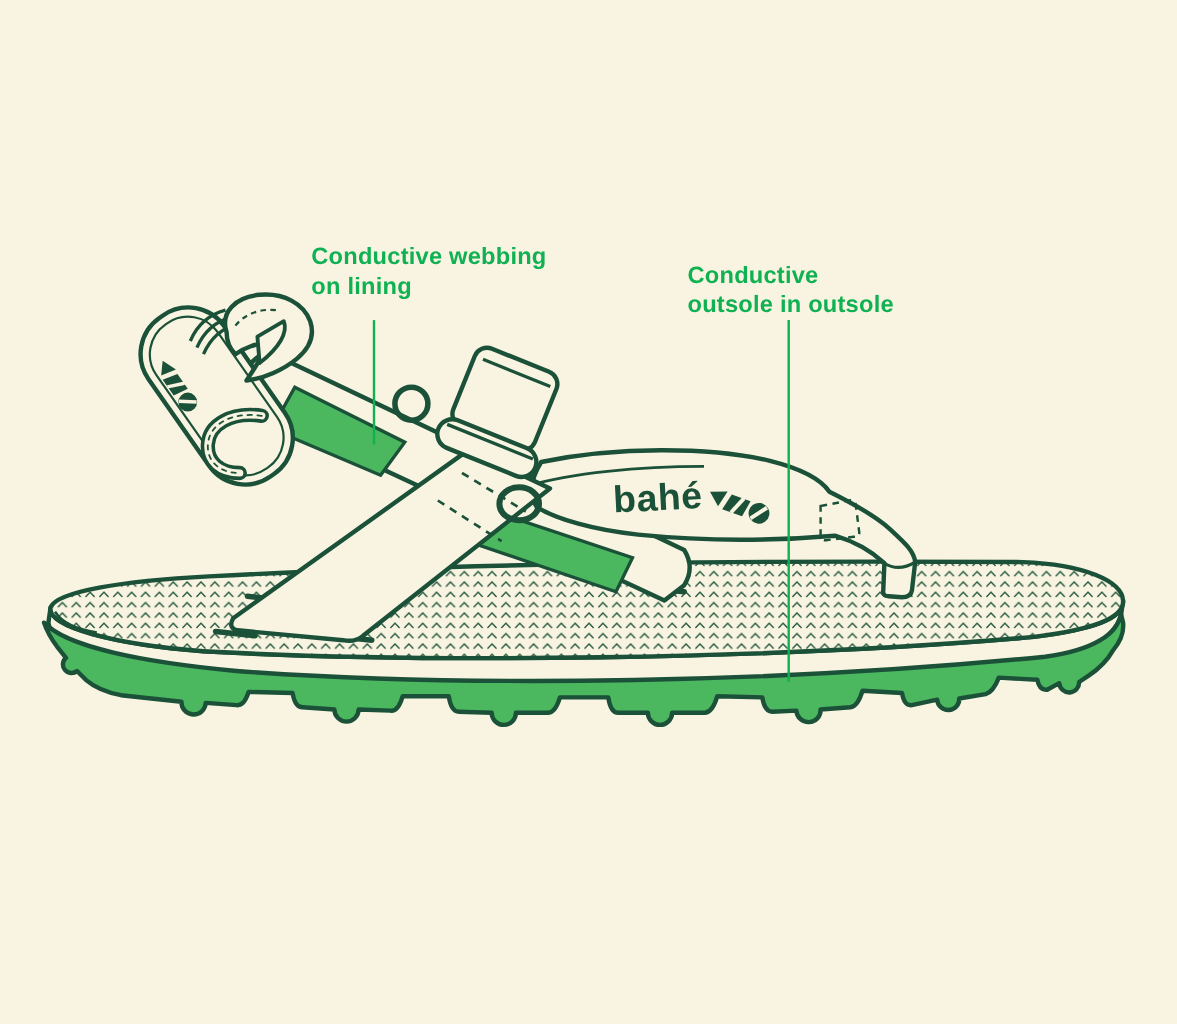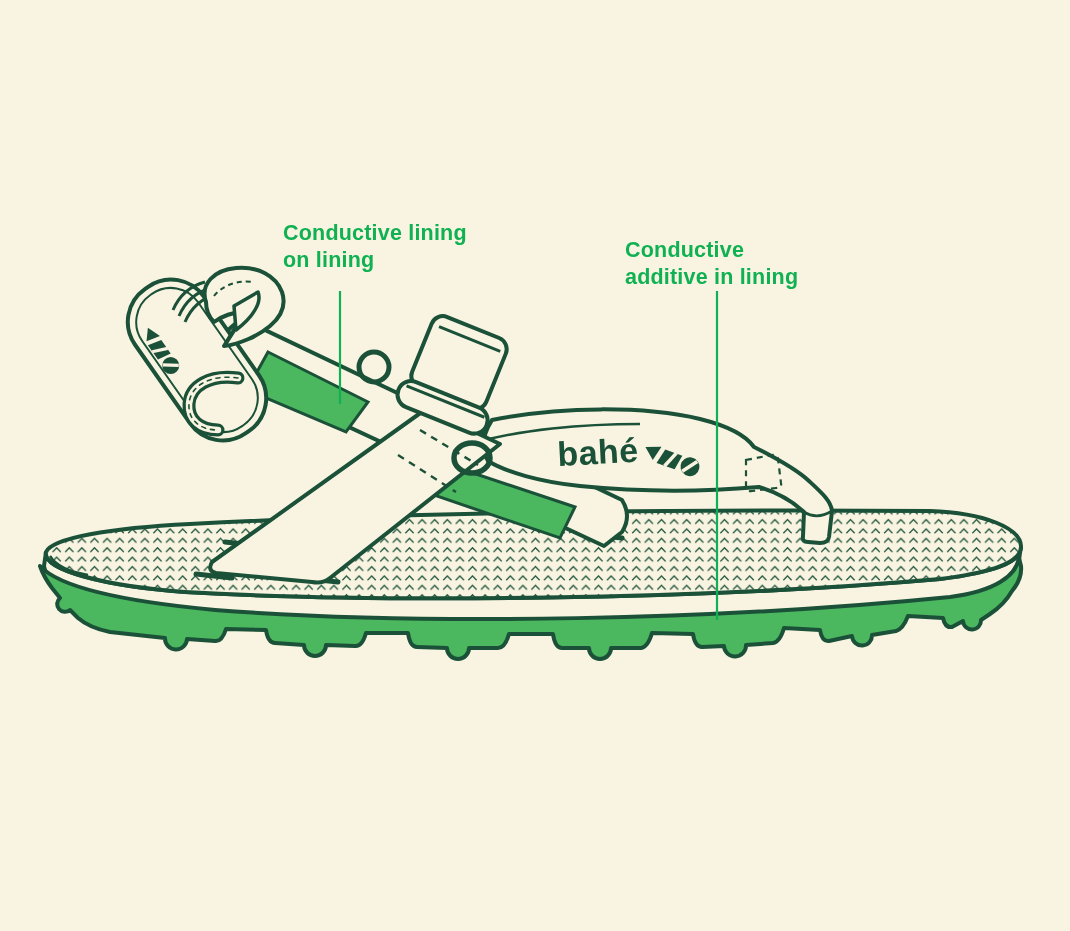--- a/index.html
+++ b/index.html
@@ -161,21 +161,21 @@
     <text x="558" y="466" font-family="Liberation Sans, sans-serif" font-size="34" font-weight="700" letter-spacing="0.5" fill="#1b5138" transform="rotate(-3 558 466)">bahé</text>
     <g transform="translate(646 444) rotate(10) scale(1.05)">
       <use href="#bahe-symbol"></use>
     </g>
 
     <line x1="340" y1="291" x2="340" y2="404" stroke="#0fb152" stroke-width="2.2"></line>
     <line x1="717" y1="291" x2="717" y2="620" stroke="#0fb152" stroke-width="2.2"></line>
   </svg>
 
   <div class="callout-label" id="label-webbing">
-    <span>Conductive lining</span>
+    <span>Conductive webbing</span>
     <span>on lining</span>
   </div>
   <div class="callout-label" id="label-outsole">
     <span>Conductive</span>
-    <span>additive in lining</span>
+    <span>outsole in outsole</span>
   </div>
 
 </div>
 
 </body></html>

